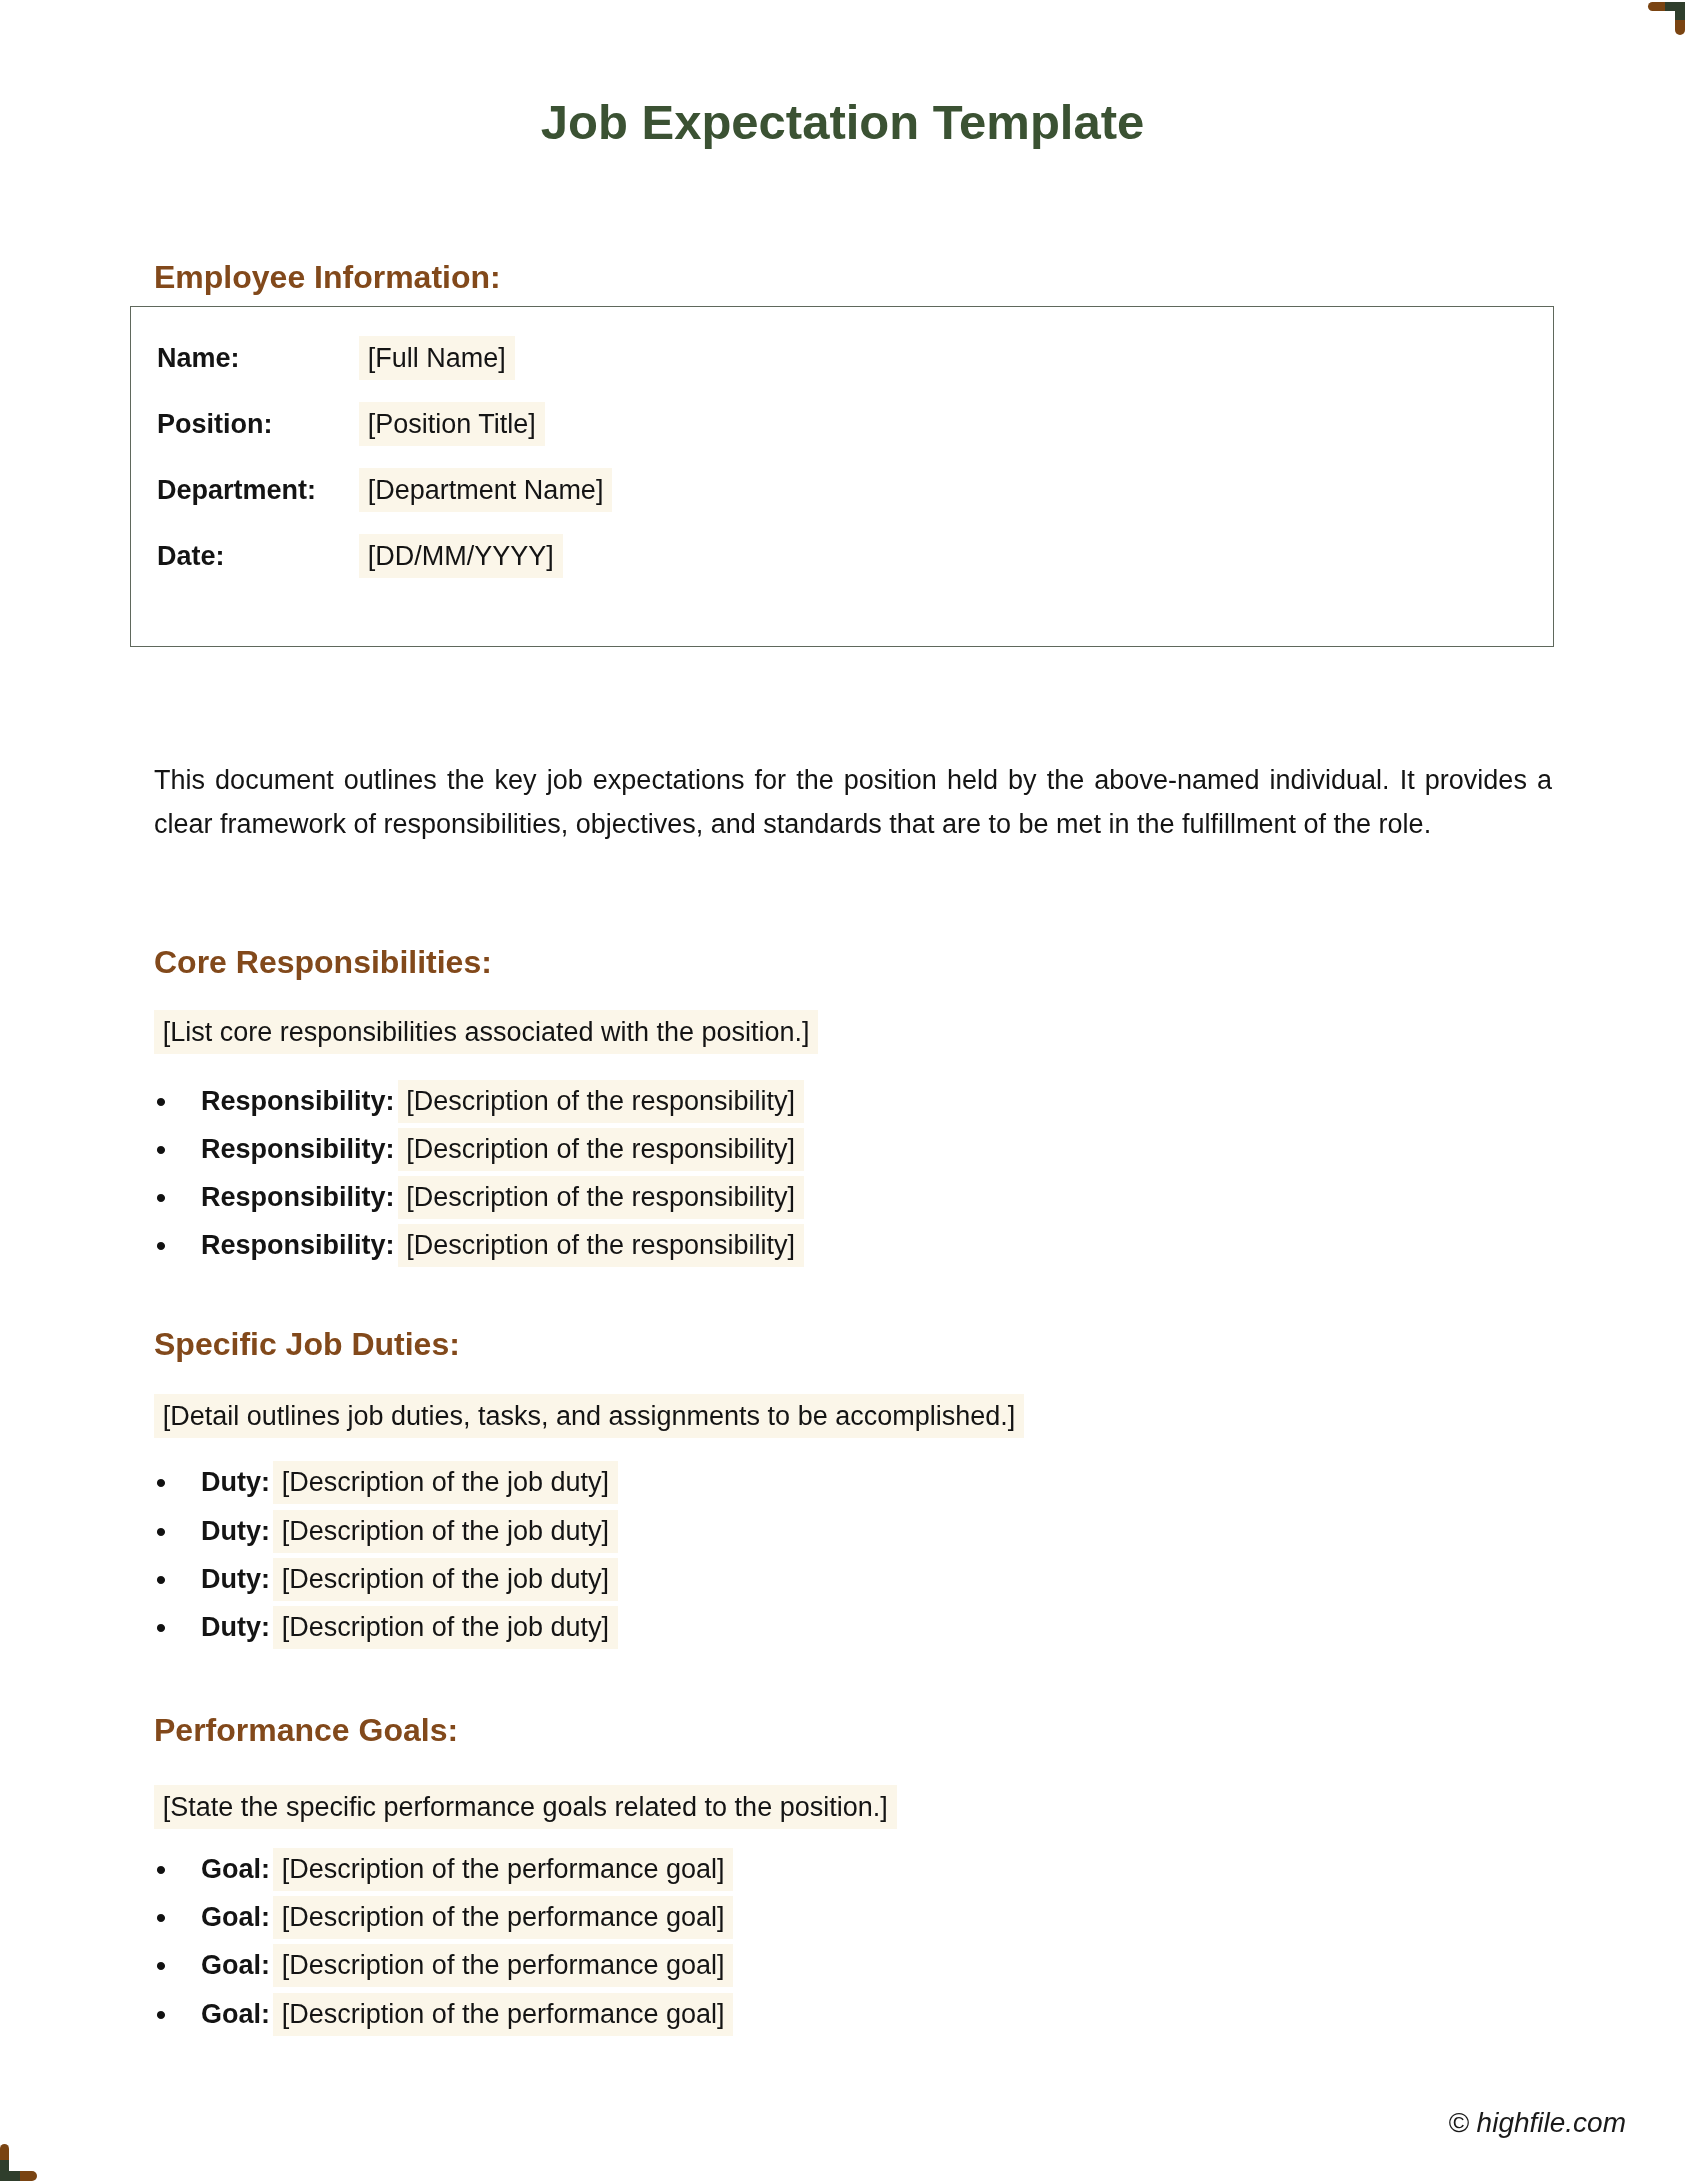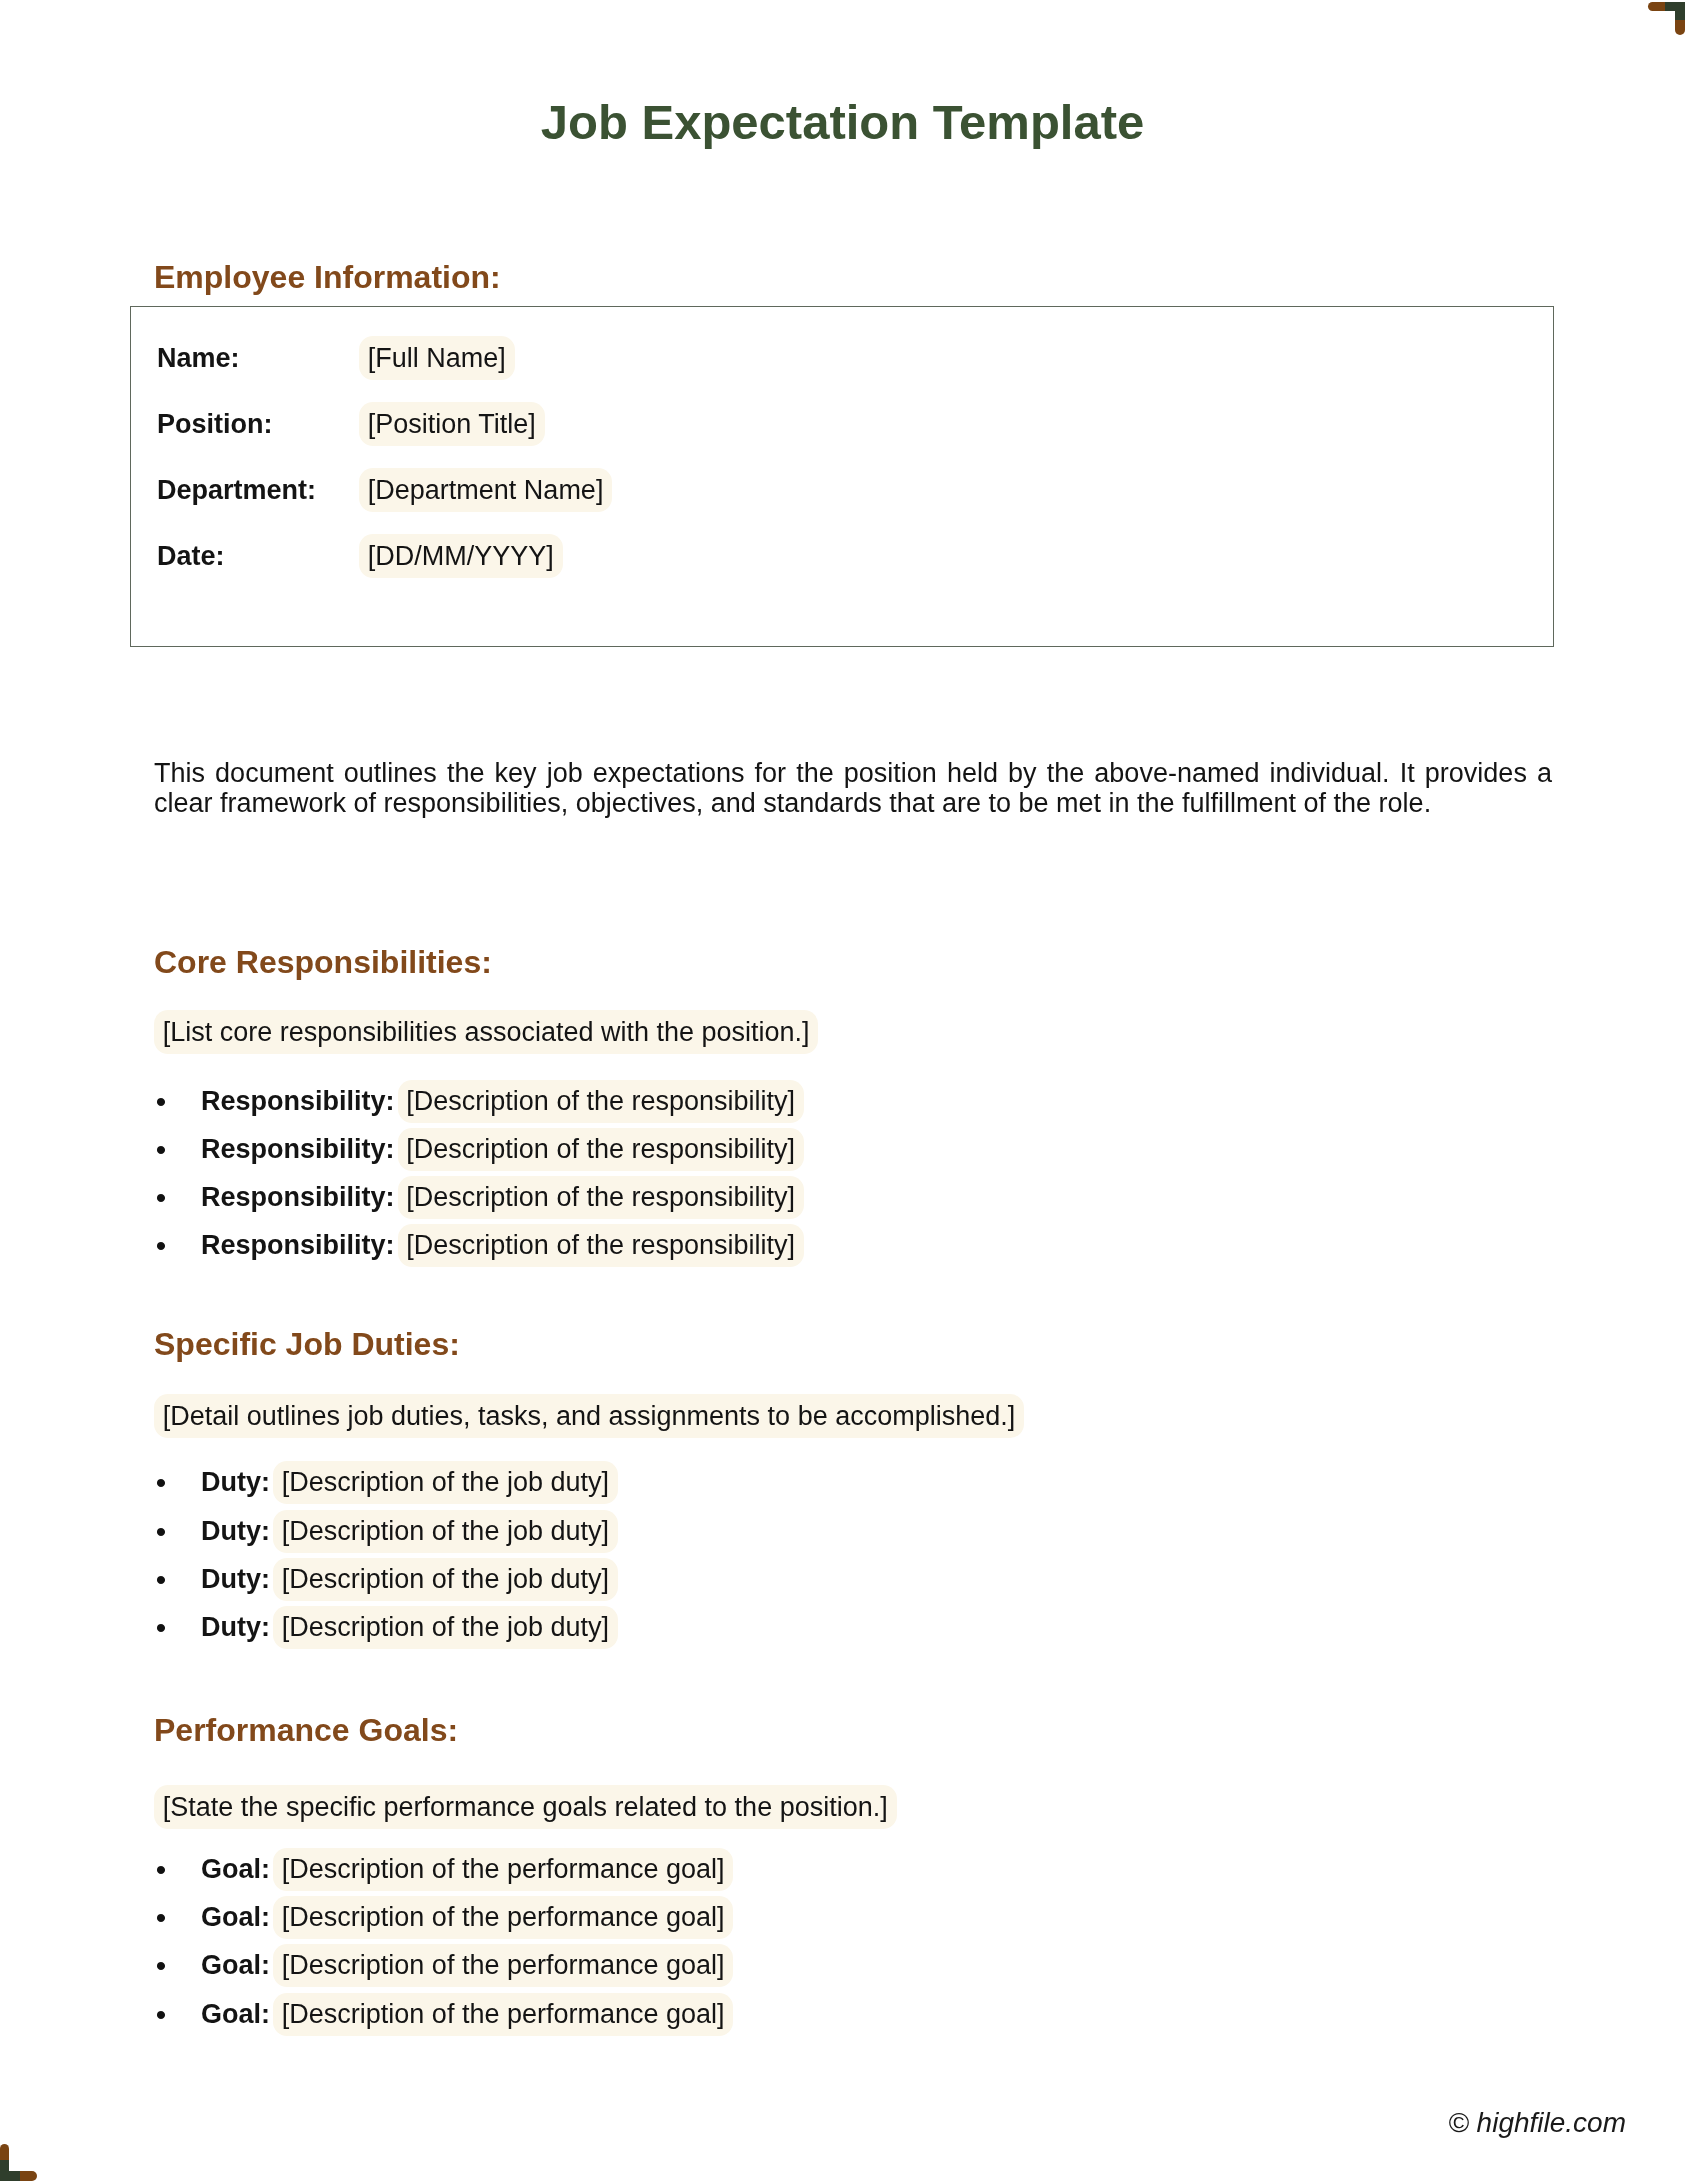--- a/index.html
+++ b/index.html
@@ -44,25 +44,25 @@
     position: absolute; top: 306px; left: 130px;
     width: 1424px; height: 341px;
     border: 1.8px solid #5f685c;
     box-sizing: border-box;
     padding-top: 18px;
   }
   .info-row { height: 66px; display: flex; align-items: center; padding-left: 26px; }
   .info-label { width: 202px; font-size: 27px; font-weight: 700; color: #141414; }
   .info-value { font-size: 27px; color: #141414; }
 
-  .hl { background: #fbf6e9; padding: 6.1px 8.8px; white-space: nowrap; border-radius: 14px; }
+  .hl { background: #fbf6e9; padding: 6.1px 8.8px; white-space: nowrap; }
 
   .body-par {
     position: absolute; top: 758px; left: 154px; width: 1398px;
-    margin: 0; font-size: 27px; line-height: 30px;
+    margin: 0; font-size: 27px; line-height: 44px;
     text-align: justify; color: #141414;
   }
 
   .intro { position: absolute; left: 154px; height: 58px; display: flex; align-items: center;
     font-size: 27px; color: #141414; }
 
   .bullet-row { position: absolute; left: 154px; height: 41px;
     display: flex; align-items: center; font-size: 27px; color: #141414; }
   .bullet-row::before { content: "\2022"; flex: 0 0 47px; width: 47px;
     padding-left: 1.8px; box-sizing: border-box; font-size: 30px; color: #111; }

